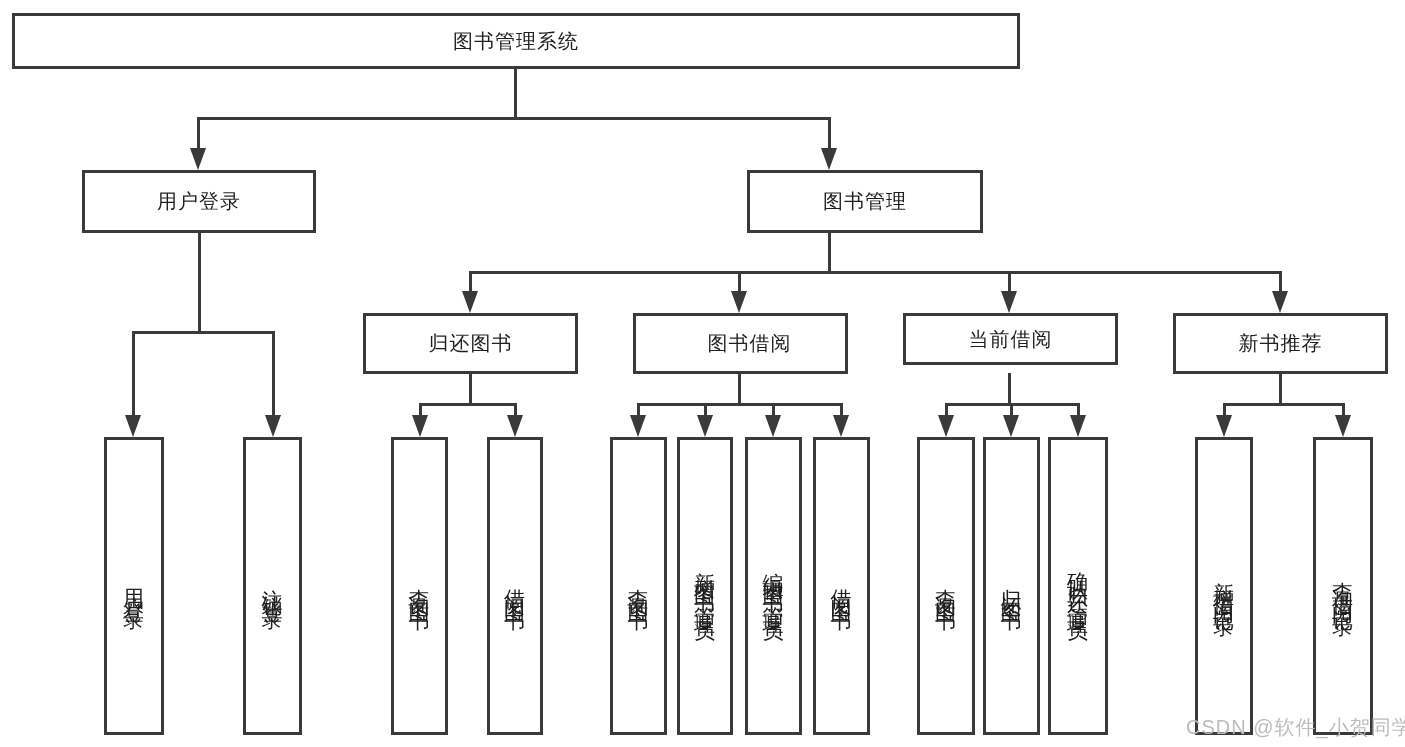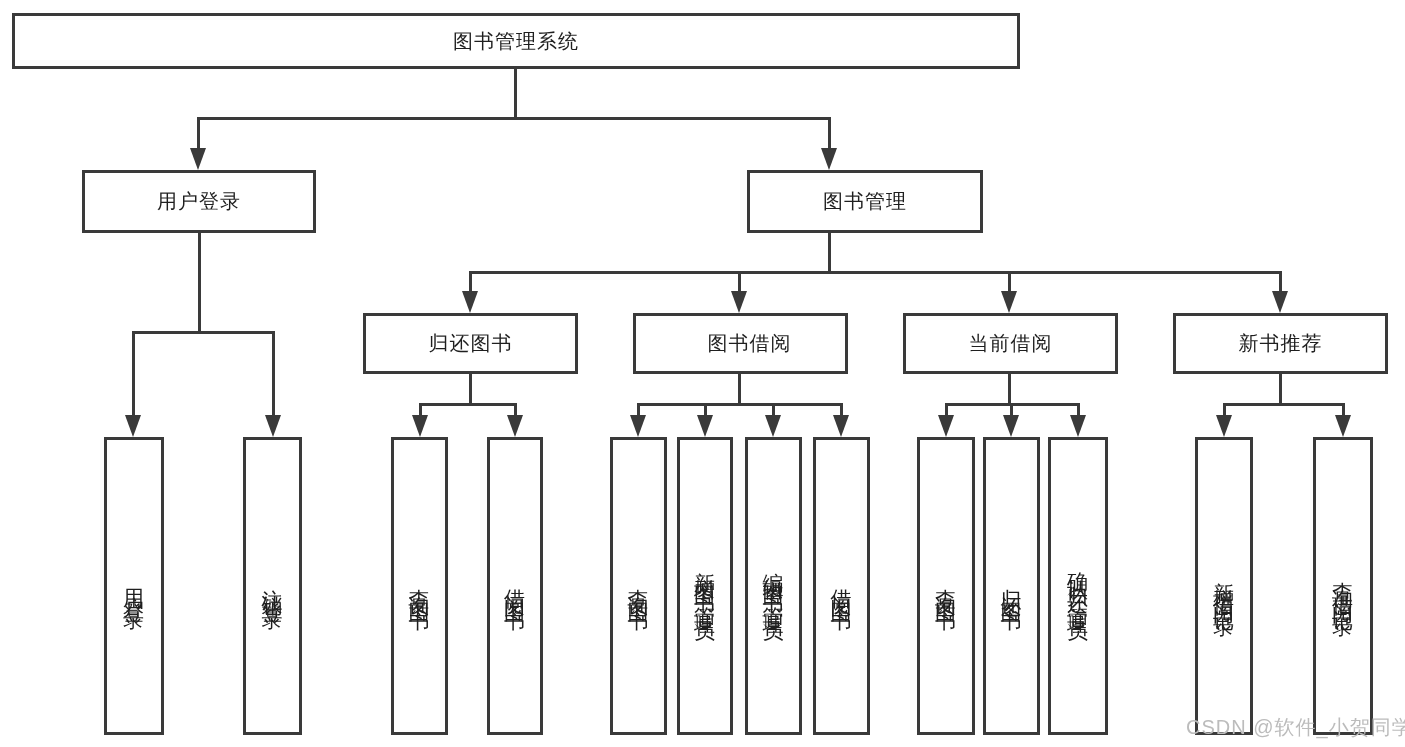--- a/index.html
+++ b/index.html
@@ -67,21 +67,21 @@
   <div class="arr" style="left:1001px;top:291px;"></div>
   <div class="ln" style="left:1279px;top:271px;width:3px;height:23px;"></div>
   <div class="arr" style="left:1272px;top:291px;"></div>
 
   <div class="box" style="left:363px;top:313px;width:215px;height:61px;">
     <span class="lbl">归还图书</span>
   </div>
   <div class="box" style="left:633px;top:313px;width:215px;height:61px;padding-left:18px;">
     <span class="lbl">图书借阅</span>
   </div>
-  <div class="box" style="left:903px;top:313px;width:215px;height:61px;">
+  <div class="box" style="left:903px;top:313px;width:215px;height:52px;">
     <span class="lbl">当前借阅</span>
   </div>
   <div class="box" style="left:1173px;top:313px;width:215px;height:61px;">
     <span class="lbl">新书推荐</span>
   </div>
 
   <div class="ln" style="left:469px;top:373px;width:3px;height:33px;"></div>
   <div class="ln" style="left:419px;top:403px;width:98px;height:3px;"></div>
   <div class="ln" style="left:419px;top:403px;width:3px;height:15px;"></div>
   <div class="arr" style="left:412px;top:415px;"></div>

